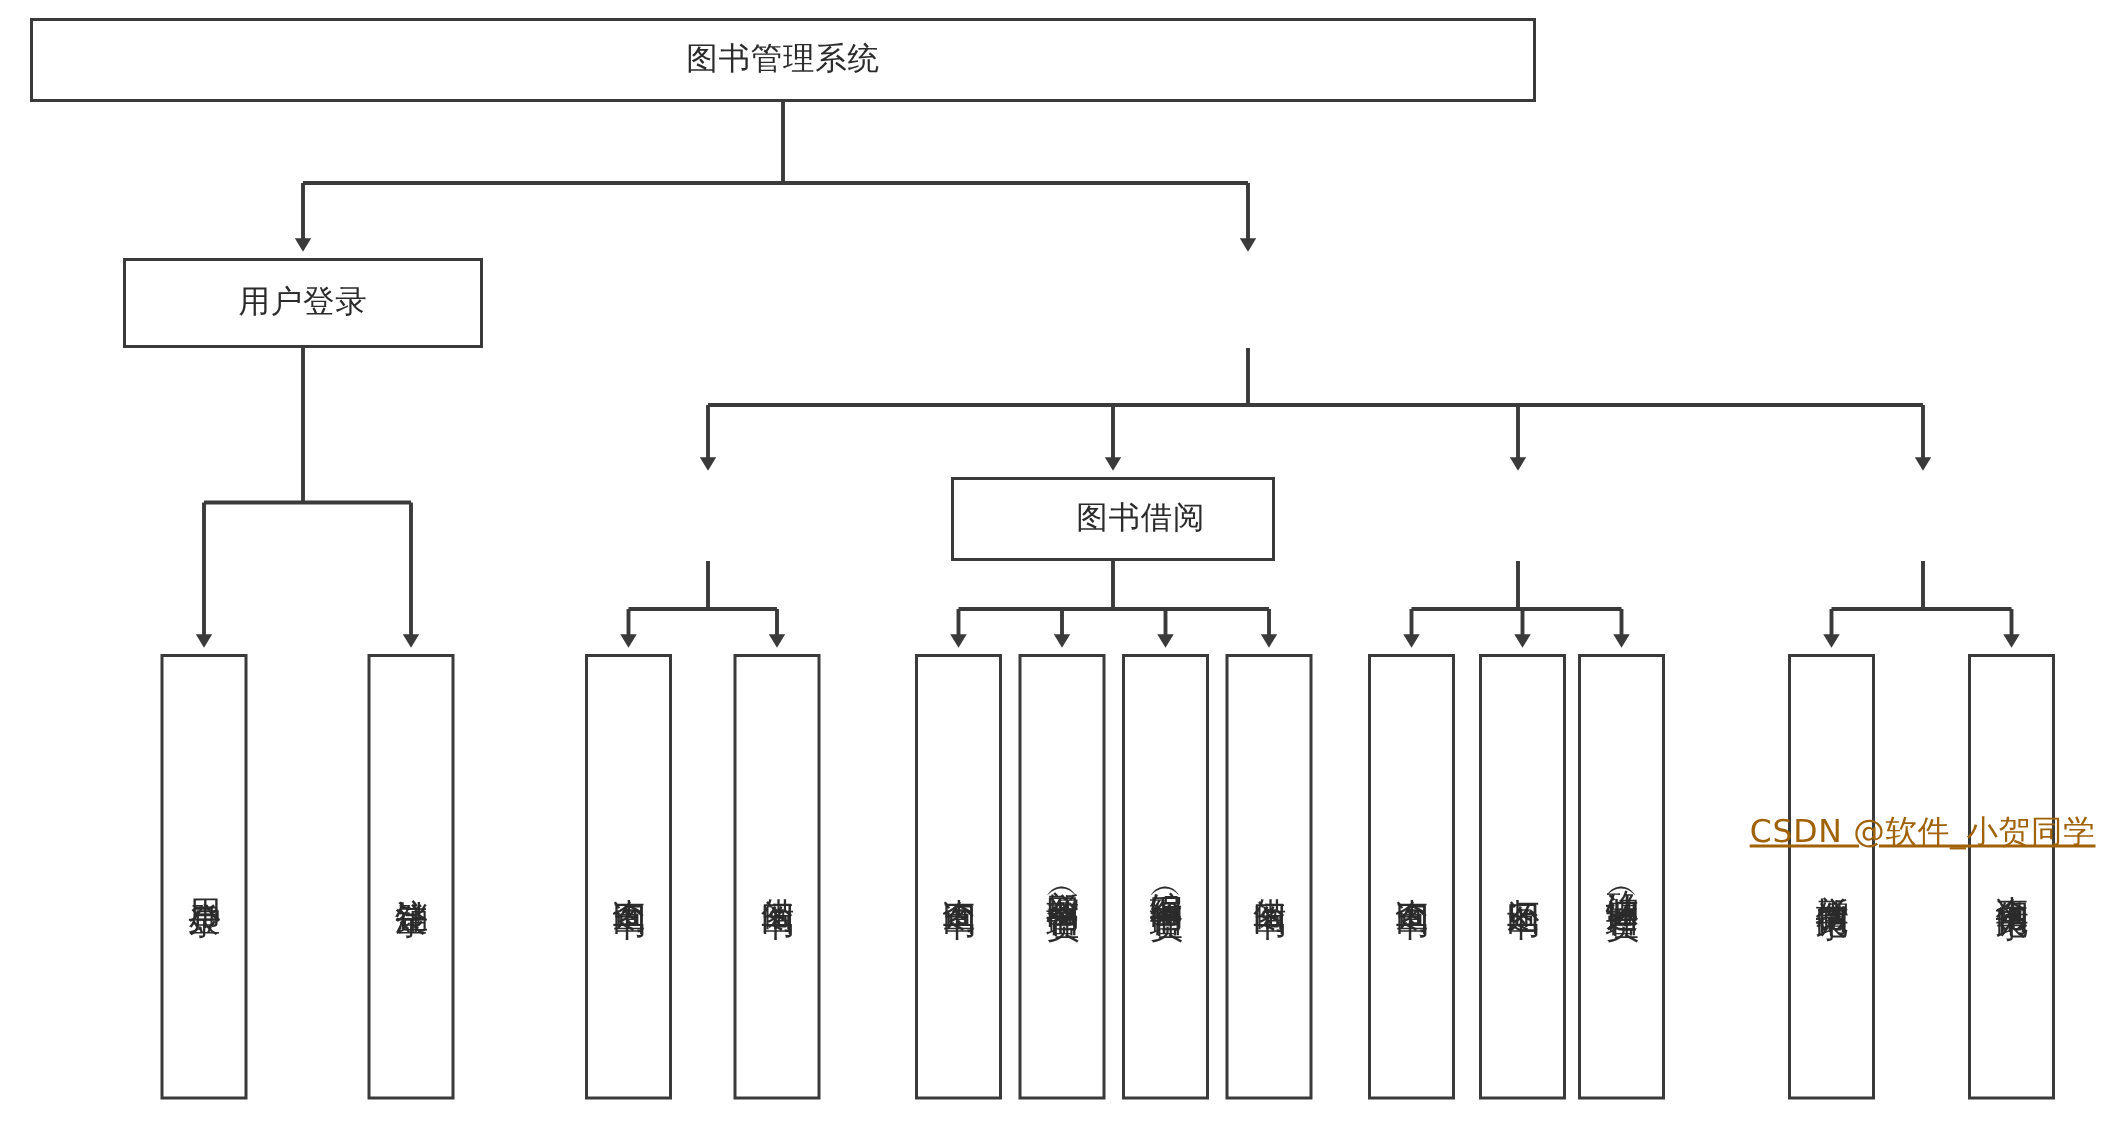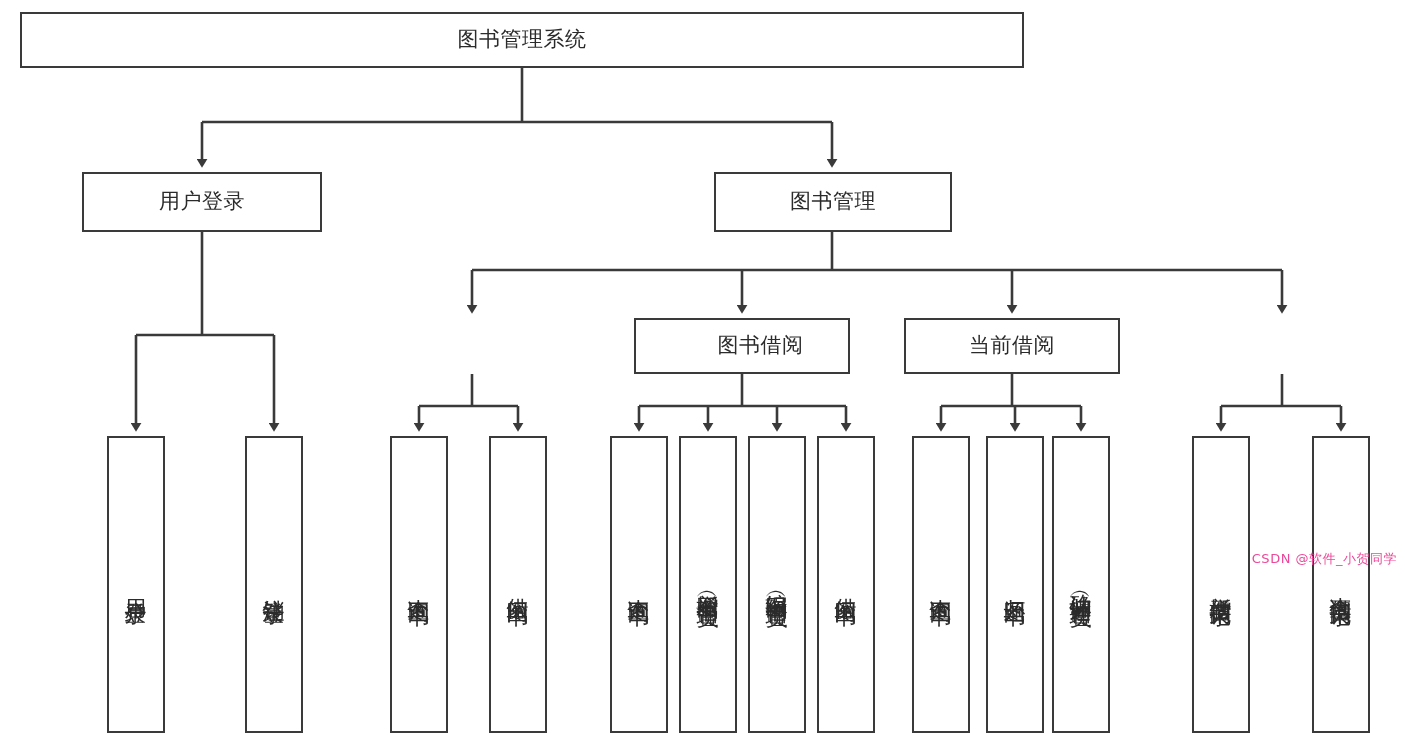--- a/index.html
+++ b/index.html
@@ -55,24 +55,25 @@
     font-size: 22px;
     line-height: 1.32;
     letter-spacing: 2px;
     white-space: nowrap;
     max-height: 272px;
   }
   .watermark {
     position: absolute;
     right: 10px;
     bottom: 4px;
-    font-size: 13px;
-    color: #ec4899;
+    font-size: 21px;
+    color: #a16207;
     white-space: nowrap;
     letter-spacing: 0.5px;
+    text-decoration: underline;
   }
 </style>
 </head>
 <body>
 
 <div id="diagram-root">
 
   <svg class="edges" viewBox="0 0 1405 747" xmlns="http://www.w3.org/2000/svg">
     <defs>
       <marker id="arrow" markerWidth="9" markerHeight="11" refX="1.2" refY="5.5" orient="auto" markerUnits="userSpaceOnUse">
@@ -127,29 +128,23 @@
     </g>
   </svg>
 
   <div class="node horiz" style="left:18px; top:12px; width:1004px; height:56px;">
     <span class="label">图书管理系统</span>
   </div>
 
   <div class="node horiz" style="left:80px; top:172px; width:240px; height:60px;">
     <span class="label">用户登录</span>
   </div>
-  <div class="node horiz" style="left:712px; top:172px; width:238px; height:60px;">
-    <span class="label">图书管理</span>
-  </div>
 
   <div class="node horiz" style="left:632px; top:318px; width:216px; height:56px;padding-left:37px;">
     <span class="label">图书借阅</span>
-  </div>
-  <div class="node horiz" style="left:902px; top:318px; width:216px; height:56px;">
-    <span class="label">当前借阅</span>
   </div>
 
   <div class="node vert" style="left:105px; top:436px; width:58px; height:297px;">
     <span class="label">用户登录</span>
   </div>
   <div class="node vert" style="left:243px; top:436px; width:58px; height:297px;">
     <span class="label">注销登录</span>
   </div>
 
   <div class="node vert" style="left:388px; top:436px; width:58px; height:297px;">

